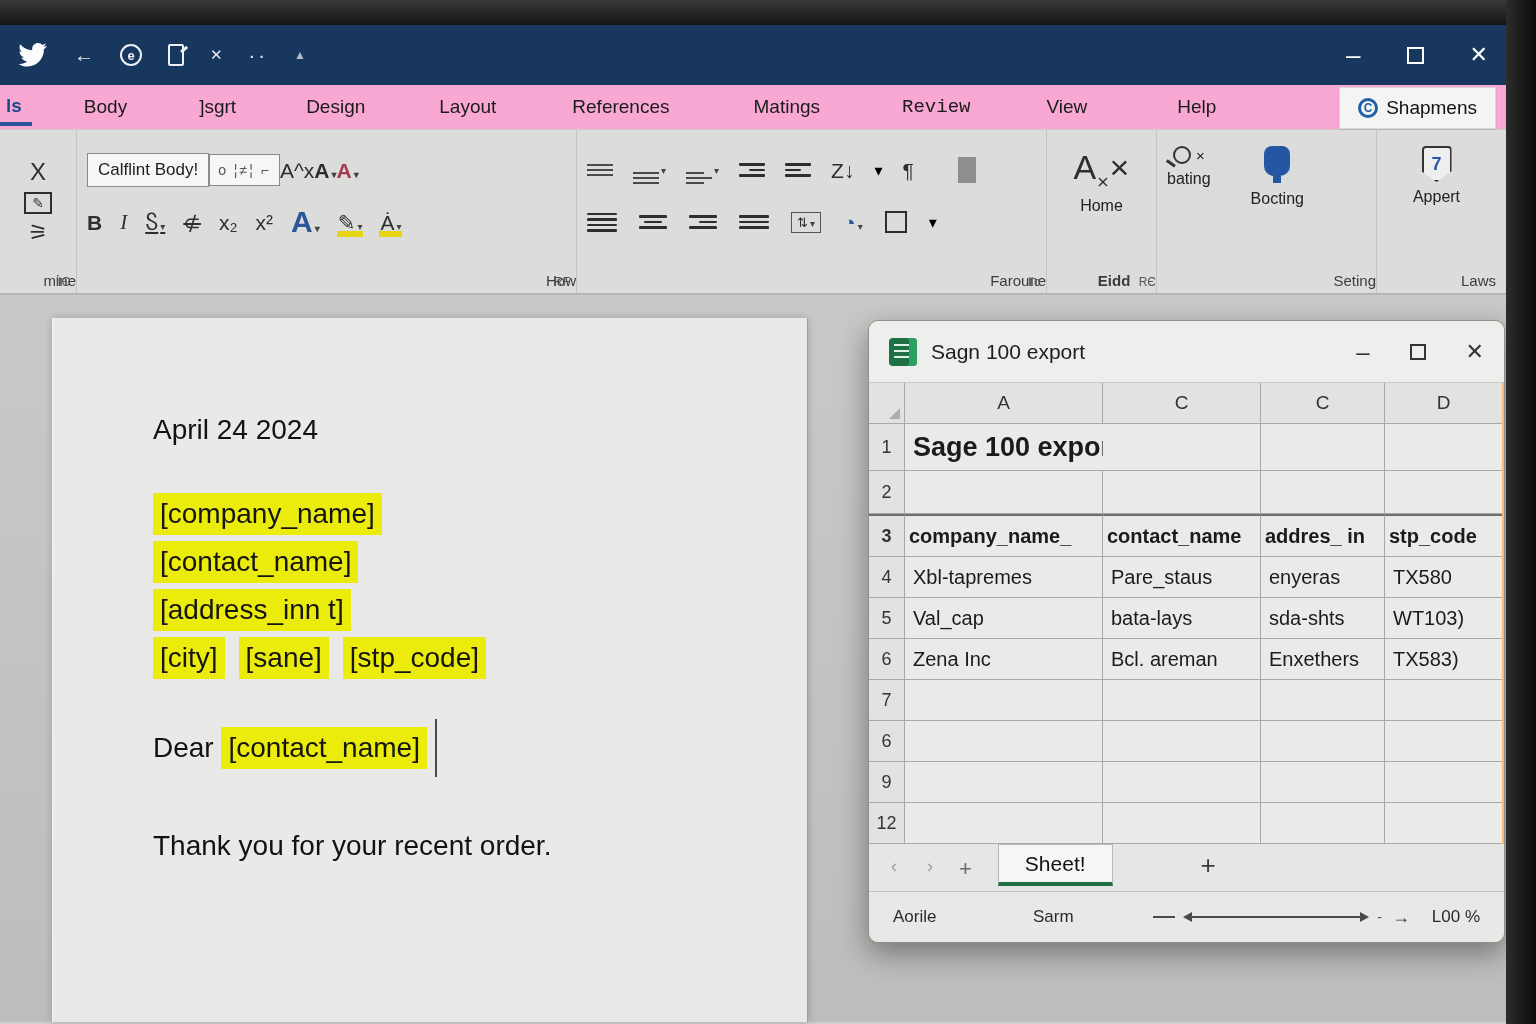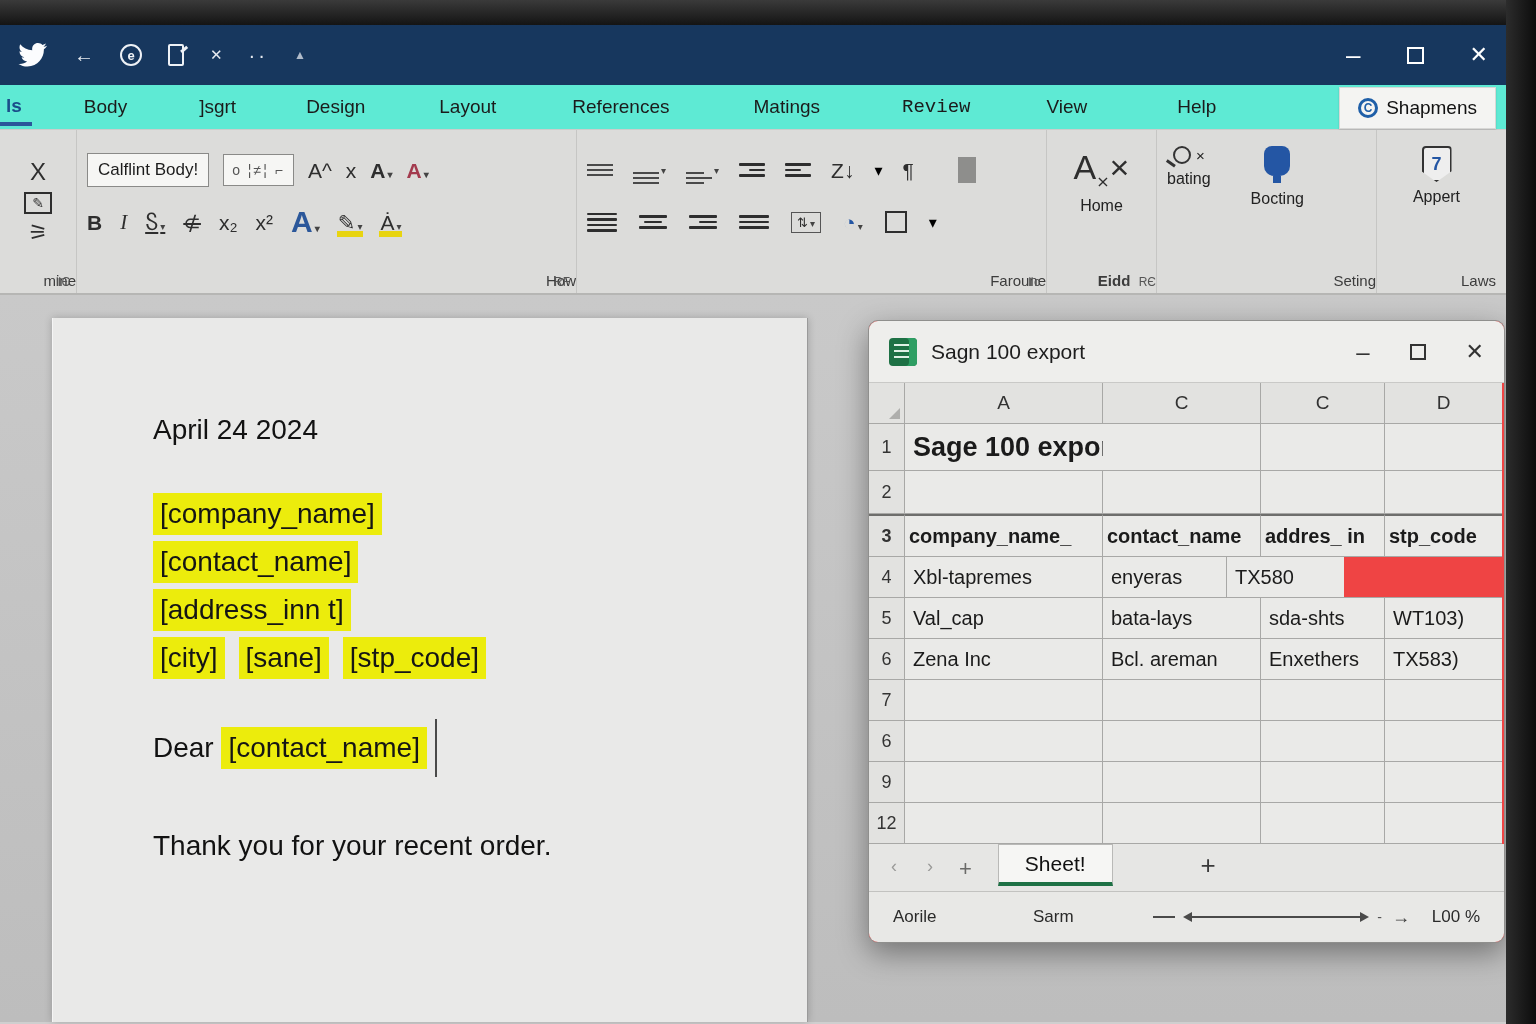--- a/index.html
+++ b/index.html
@@ -20,39 +20,39 @@
   .qat .g { font-size:20px; opacity:.95; cursor:default; }
   .win-controls { margin-left:auto; display:flex; align-items:center; gap:46px; color:#fff; }
   .win-controls .minimize { font-size:26px; line-height:10px; }
   .win-controls .maximize { width:17px; height:17px; border:2px solid #fff; display:inline-block; }
   .win-controls .close { font-size:22px; }
   .e-circle { width:22px; height:22px; border:2.5px solid #eef1f6; border-radius:50%;
     display:inline-flex; align-items:center; justify-content:center; font-size:13px; font-weight:bold; }
   .doc-ico { width:16px; height:22px; border:2.5px solid #eef1f6; border-radius:2px; position:relative; }
   .doc-ico::after{ content:""; position:absolute; right:-6px; top:2px; width:8px; height:2.5px; background:#eef1f6; transform:rotate(-40deg);}
 
-  .menubar { height:45px; background:#5eead4; border-bottom:1px solid #cdcdcb;
+  .menubar { height:45px; background:#f9a8d4; border-bottom:1px solid #cdcdcb;
     display:flex; align-items:center; gap:0; padding-left:0; position:relative; }
   .tab { font-size:19px; color:#1b1b1b; padding:9px 24px; cursor:pointer; white-space:nowrap; }
   .tab.file { color:#1a4e8a; font-weight:bold; border-bottom:4px solid #2b579a; padding:7px 10px 5px 6px; }
   .share-btn { position:absolute; right:10px; top:2px; height:42px; background:#f4f4f2;
     border:1px solid #d8d8d6; display:flex; align-items:center; gap:8px; padding:0 18px;
     font-size:19px; color:#111; box-shadow:0 1px 2px rgba(0,0,0,.15); }
   .share-ico { width:20px; height:20px; border-radius:50%; border:3px solid #1f5fa8; color:#1f5fa8;
     font-size:12px; font-weight:bold; display:inline-flex; align-items:center; justify-content:center; }
 
   
   .ribbon { height:165px; background:#dcdcda; border-bottom:2px solid #b6b6b4; position:relative;
     display:flex; align-items:stretch; }
   .rgroup { position:relative; padding:14px 10px 26px 10px; }
   .rgroup + .rgroup { border-left:1px solid #c6c6c4; }
   .rlabel { position:absolute; bottom:4px; left:14px; right:0; text-align:right;
     font-size:15px; color:#3c3c3c; white-space:nowrap; }
   .rlaunch { position:absolute; bottom:4px; right:6px; font-size:12px; color:#555; }
-  .rrow { display:flex; align-items:center; gap:14px; height:56px; }
+  .rrow { display:flex; align-items:center; height:56px; }
   .ricon { font-size:21px; color:#2e2e2e; cursor:pointer; line-height:1; }
   .ricon .drop { font-size:10px; color:#444; margin-left:2px; }
   .clip { flex-direction:column; display:flex; align-items:center; gap:8px; padding-top:16px; }
   .fontbox { background:#f6f6f4; border:1px solid #8a8a88; font-size:17px; color:#1c1c1c;
     padding:6px 10px; white-space:nowrap; }
   .sizebox { background:#f6f6f4; border:1px solid #8a8a88; font-size:14px; color:#555;
     padding:7px 8px; white-space:nowrap; letter-spacing:2px; }
   .bigA { font-size:30px; font-weight:bold; color:#2b579a; }
   .ybar { display:inline-block; position:relative; }
   .ybar::after { content:""; position:absolute; left:-1px; right:-1px; bottom:-4px; height:6px; background:#e8d410; }
@@ -77,21 +77,21 @@
     box-shadow:0 0 8px rgba(0,0,0,.2); padding-left:100px; color:#121212; }
   .doc-date { margin-top:96px; font-size:28px; }
   .doc-fields { margin-top:44px; }
   .fline { height:48px; display:flex; align-items:center; gap:14px; }
   .hl { background:#ecec0c; padding:5px 7px; font-size:28px; color:#151515; display:inline-block; }
   .doc-dear { margin-top:40px; height:52px; display:flex; align-items:center; font-size:28px; }
   .caret { display:inline-block; width:2px; height:58px; background:#4a4a4a; margin-left:8px; }
   .doc-body { margin-top:56px; font-size:28px; }
 
   
-  .excel-window { position:absolute; left:868px; top:320px; width:637px; background:#ef4444;
+  .excel-window { position:absolute; left:868px; top:320px; width:637px; background:#fdba74;
     border:1px solid #8f8f8d; border-radius:10px; box-shadow:0 10px 30px rgba(0,0,0,.4); overflow:hidden; z-index:40; }
   .xl-title { height:62px; background:#eeeeec; display:flex; align-items:center; padding:0 20px; gap:14px;
     border-bottom:1px solid #c9c9c7; }
   .xl-logo { width:28px; height:28px; background:#1e7145; border-radius:4px; position:relative; box-shadow:inset -8px 0 0 #2e9e63; }
   .xl-logo::after { content:""; position:absolute; inset:6px 8px 6px 5px;
     background:repeating-linear-gradient(180deg,#dff0e5 0 2px,transparent 2px 6px); }
   .xl-title .t { font-size:21px; color:#1d1d1d; }
   .xl-ctrls { margin-left:auto; display:flex; align-items:center; gap:40px; color:#333; }
   .xl-ctrls .minimize { font-size:24px; }
   .xl-ctrls .maximize { width:16px; height:16px; border:2px solid #333; display:inline-block; }
@@ -387,20 +387,21 @@
       <div class="gcell rn">3</div>
       <div class="gcell cA">company_name_</div>
       <div class="gcell cB">contact_name</div>
       <div class="gcell cC">addres_ in</div>
       <div class="gcell cD">stp_code</div>
     </div>
 
     <div class="grow rdata">
       <div class="gcell rn">4</div>
       <div class="gcell cA">Xbl-tapremes</div>
+      <div class="gcell cB">Pare_staus</div>
       <div class="gcell cC">enyeras</div>
       <div class="gcell cD dsplit">
         <span>TX</span>
         <span>580</span>
       </div>
     </div>
 
     <div class="grow rdata">
       <div class="gcell rn">5</div>
       <div class="gcell cA">Val_cap</div>

